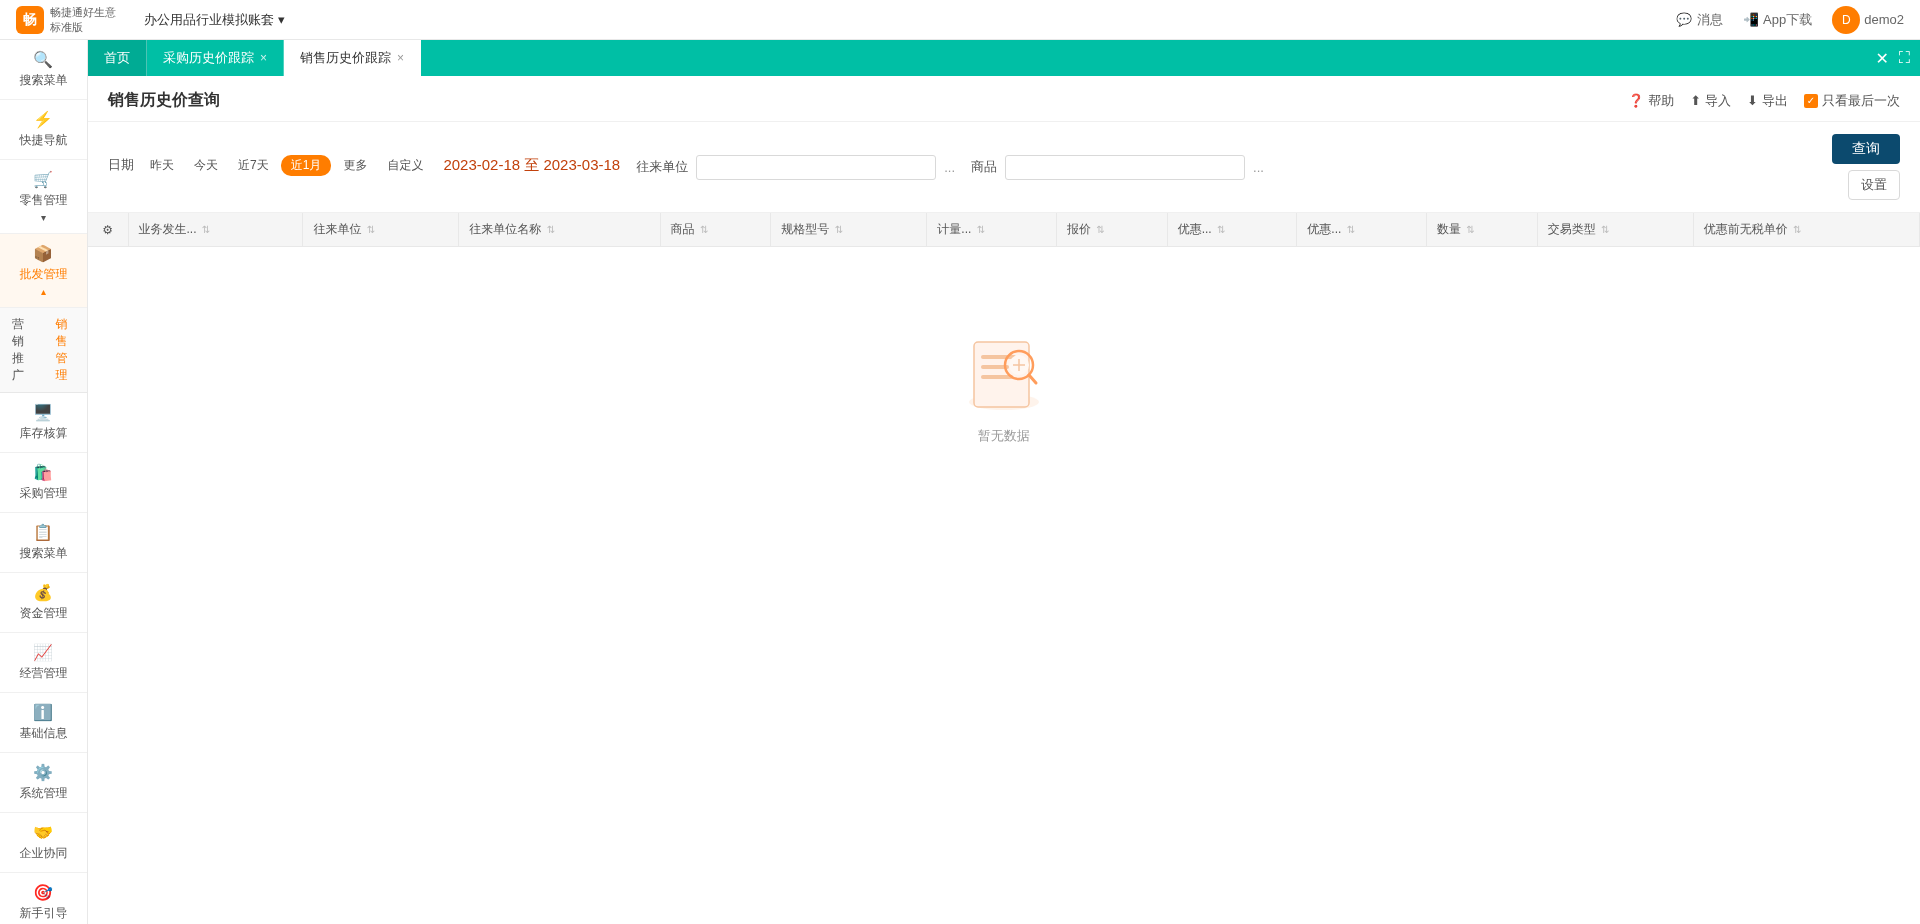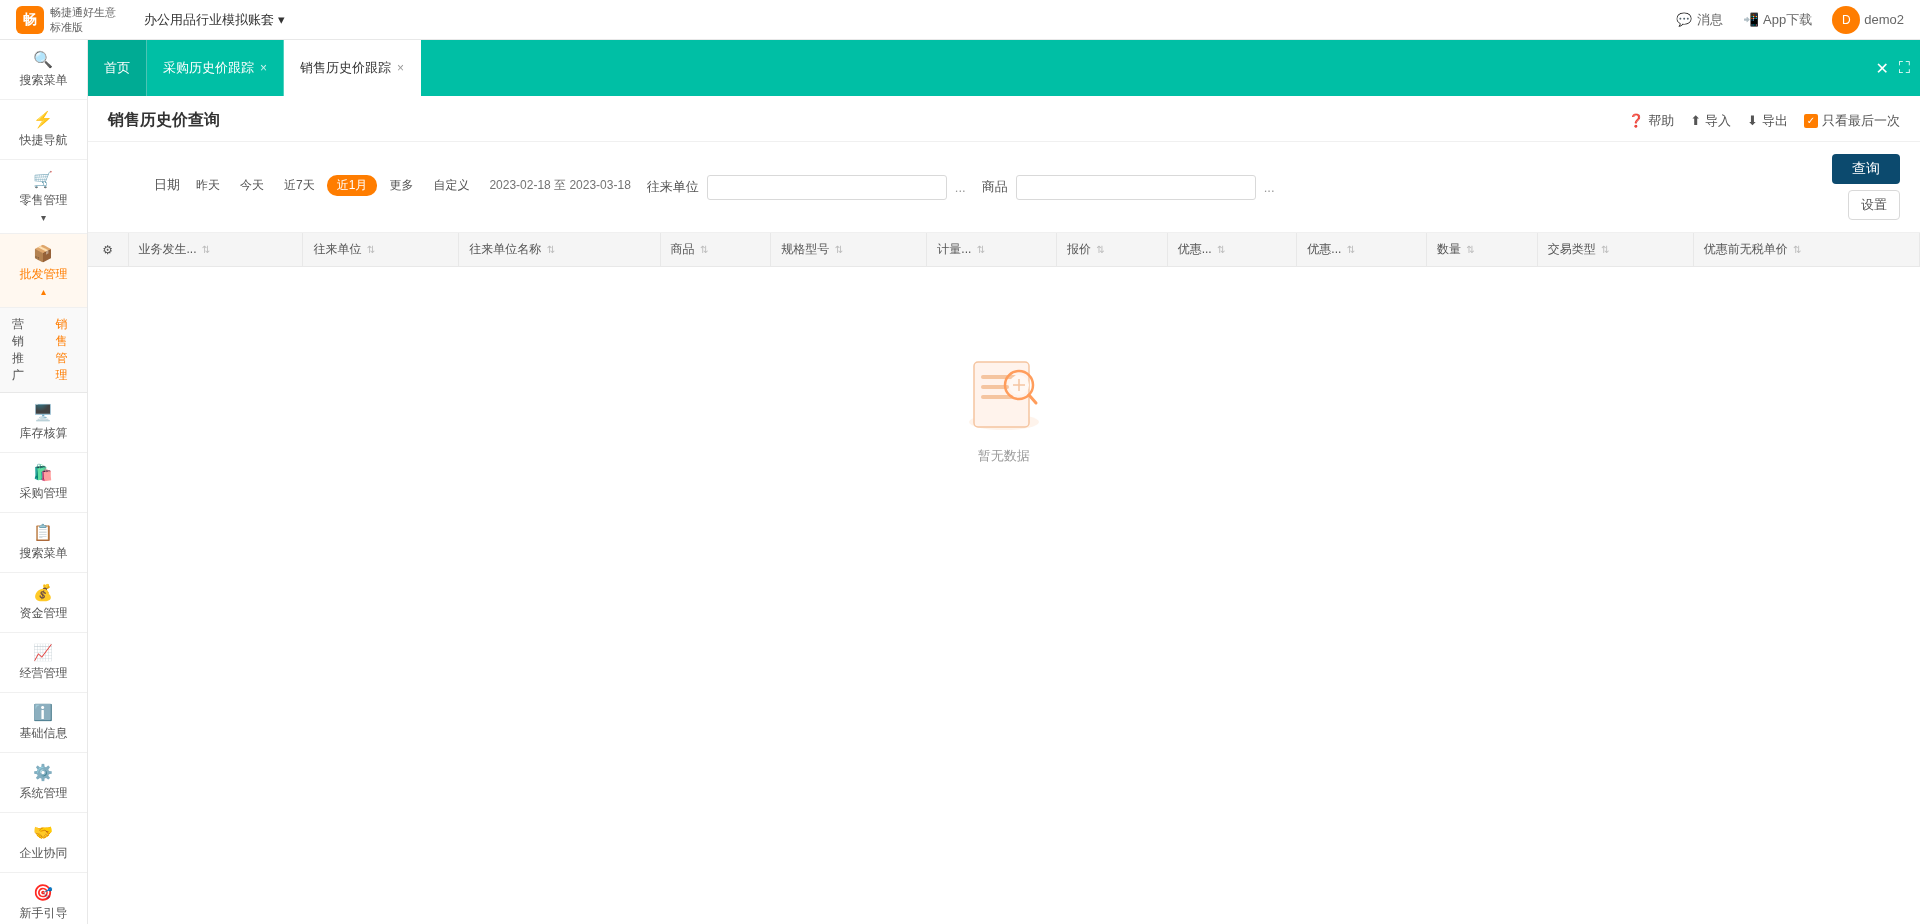--- a/index.html
+++ b/index.html
@@ -85,21 +85,21 @@
       flex-wrap: wrap;
       border-bottom: 1px solid #f0f0f0;
       flex-shrink: 0;
       background: #fff;
     }
     .filter-group { display: flex; align-items: center; gap: 8px; }
     .filter-label { color: #555; font-size: 13px; white-space: nowrap; }
     .date-btns { display: flex; align-items: center; gap: 4px; }
     .date-btn { padding: 2px 8px; border-radius: 3px; cursor: pointer; font-size: 12px; color: #555; border: none; background: transparent; }
     .date-btn.active { background: #ff7d00; color: #fff; border-radius: 10px; padding: 2px 10px; }
-    .date-range-text { font-size: 12px; color: #737373; margin-left: 4px; }
+    .date-range-text { font-size: 15px; color: #c2410c; margin-left: 4px; }
     .filter-input-group { display: flex; align-items: center; gap: 8px; }
     .filter-input { border: 1px solid #d9d9d9; border-radius: 3px; padding: 4px 8px; font-size: 13px; width: 200px; color: #333; outline: none; }
     .ellipsis-btn { color: #999; cursor: pointer; font-size: 13px; }
     .query-btn { background: #0c4a6e; color: #fff; border: none; border-radius: 4px; padding: 6px 20px; font-size: 14px; cursor: pointer; }
     .settings-btn { background: #fff; color: #555; border: 1px solid #d9d9d9; border-radius: 4px; padding: 5px 12px; font-size: 13px; cursor: pointer; }
 
     
     .table-area { flex: 1; overflow: auto; }
     .data-table { width: 100%; border-collapse: collapse; }
     .data-table th {
@@ -117,21 +117,21 @@
     .data-table th .sort-arrows { color: #bbb; font-size: 10px; margin-left: 2px; }
     .empty-state { display: flex; flex-direction: column; align-items: center; justify-content: center; padding: 80px 0; }
     .empty-text { color: #999; font-size: 13px; margin-top: 10px; }
 
     
     ::-webkit-scrollbar { width: 6px; height: 6px; }
     ::-webkit-scrollbar-track { background: #f1f1f1; }
     ::-webkit-scrollbar-thumb { background: #ccc; border-radius: 3px; }
 
     .teal-header {
-      height: 56px;
+      height: 36px;
       background: #00bfa5;
       display: flex;
       align-items: stretch;
     }
     .teal-tab {
       display: flex;
       align-items: center;
       padding: 0 16px;
       gap: 6px;
       cursor: pointer;
@@ -287,21 +287,21 @@
             <span>导出</span>
           </div>
           <label class="checkbox-label">
             <div class="checkbox-checked">✓</div>
             <span>只看最后一次</span>
           </label>
         </div>
       </div>
 
       <div class="filter-area">
-        <div style="display:flex; align-items:flex-start; gap:16px; flex:1; flex-wrap:wrap;margin-left:46px;">
+        <div style="display:flex; align-items:flex-start; gap:16px; flex:1; flex-wrap:wrap;">
 
           <div class="filter-group">
             <span class="filter-label">日期</span>
             <div class="date-btns">
               <button class="date-btn">昨天</button>
               <button class="date-btn">今天</button>
               <button class="date-btn">近7天</button>
               <button class="date-btn active">近1月</button>
               <button class="date-btn">更多</button>
               <button class="date-btn">自定义</button>

